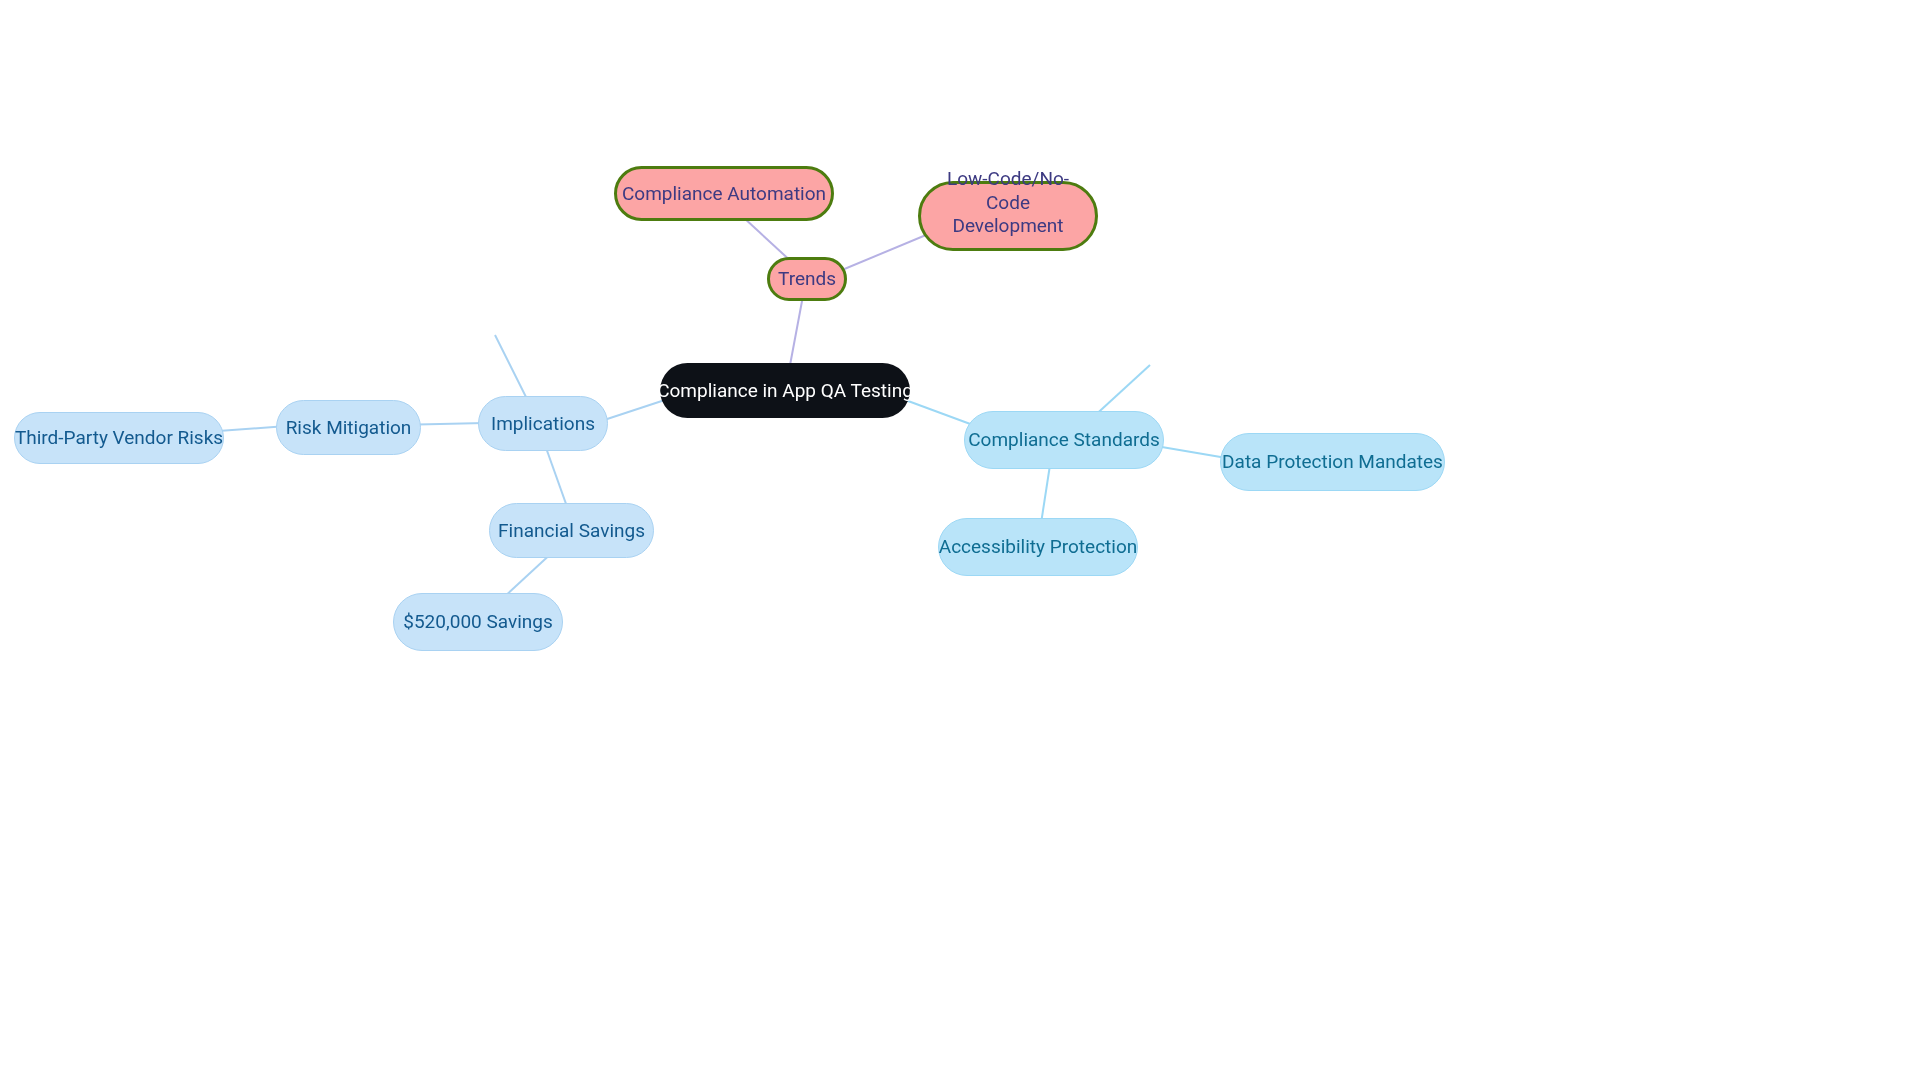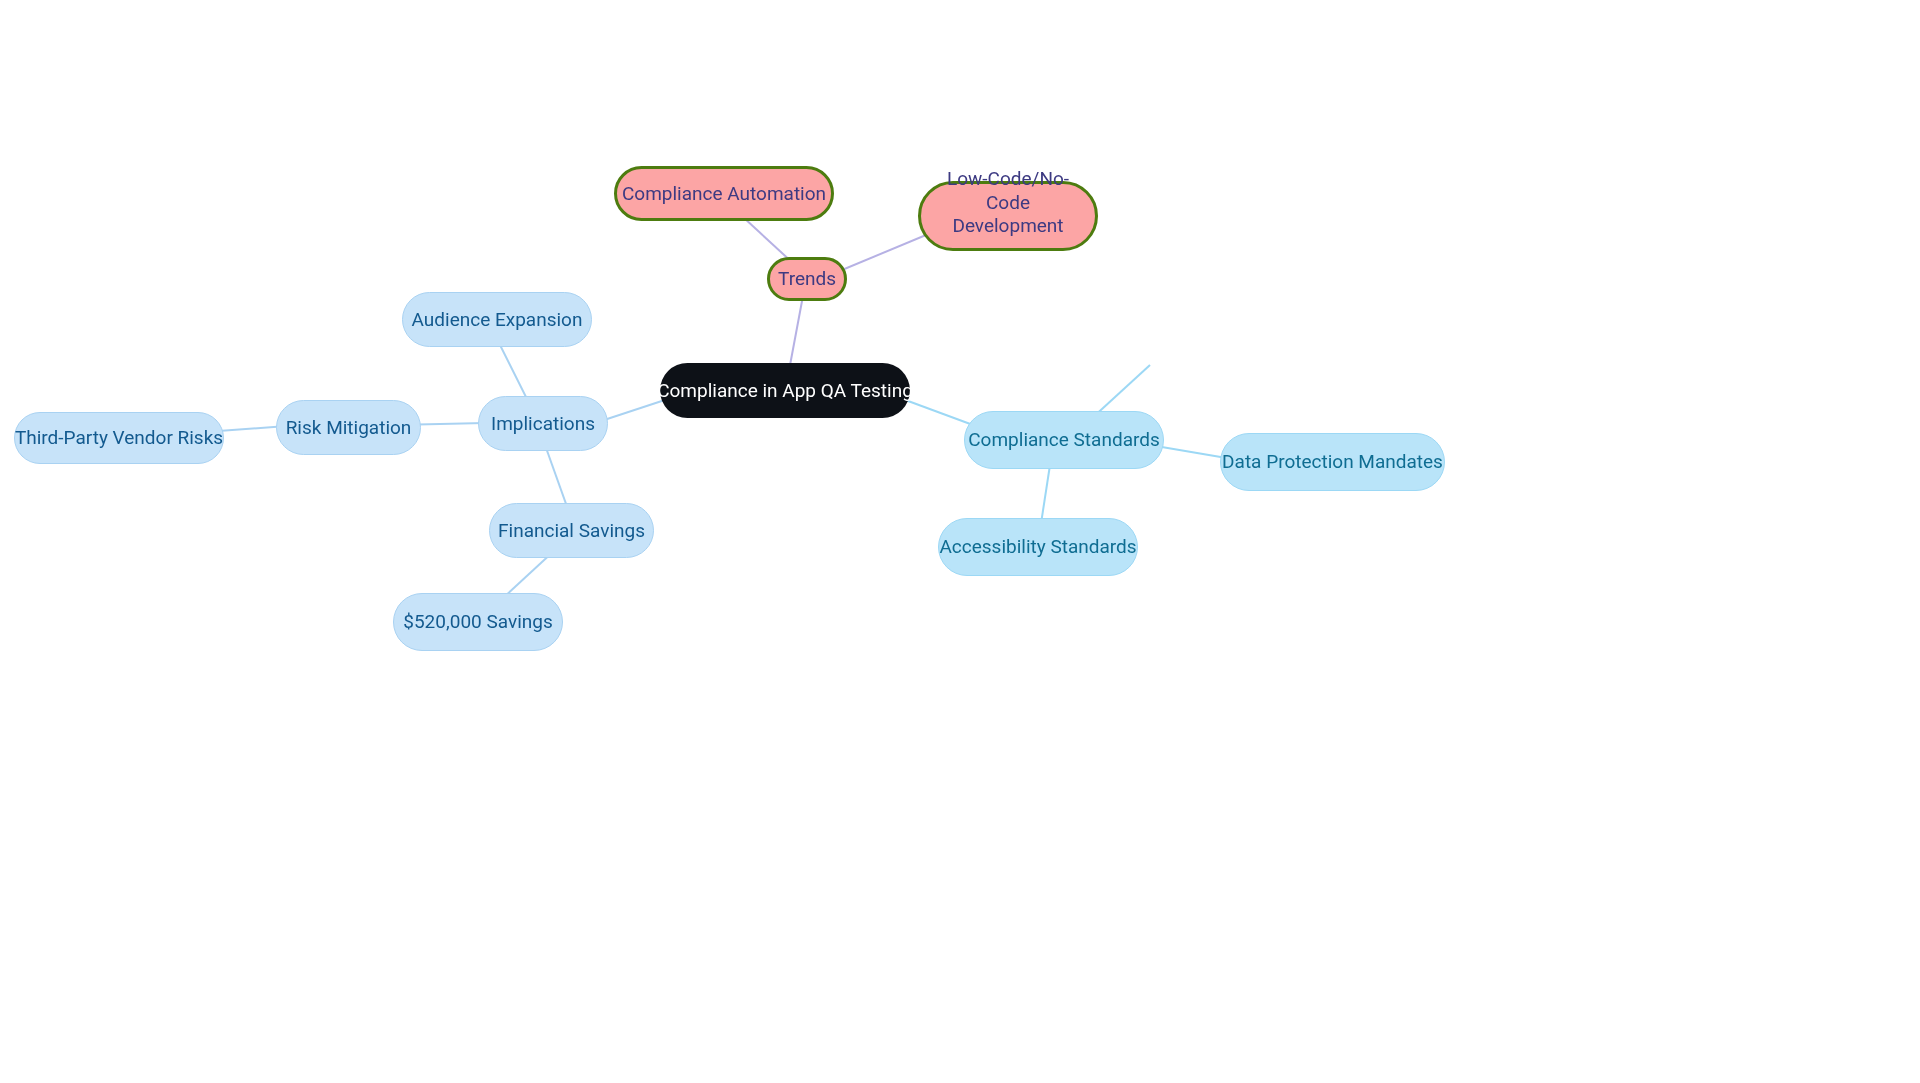--- a/index.html
+++ b/index.html
@@ -104,39 +104,36 @@
   <div class="node purple" style="left:614px; top:166px; width:220px; height:55px;">
     <span>Compliance Automation</span>
   </div>
   <div class="node purple wrap" style="left:918px; top:181px; width:180px; height:70px; padding:10px 20px;">
     <span>Low-Code/No-Code<br>Development</span>
   </div>
 
   <div class="node blue-light" style="left:478px; top:396px; width:130px; height:55px;">
     <span>Implications</span>
   </div>
-  <div class="node blue-light" style="left:402px; top:292px; width:190px; height:55px;">
-    <span>Audience Expansion</span>
-  </div>
   <div class="node blue-light" style="left:276px; top:400px; width:145px; height:55px;">
     <span>Risk Mitigation</span>
   </div>
   <div class="node blue-light" style="left:14px; top:412px; width:210px; height:52px;">
     <span>Third-Party Vendor Risks</span>
   </div>
   <div class="node blue-light" style="left:489px; top:503px; width:165px; height:55px;">
     <span>Financial Savings</span>
   </div>
   <div class="node blue-light" style="left:393px; top:593px; width:170px; height:58px;">
     <span>$520,000 Savings</span>
   </div>
 
   <div class="node blue-mid" style="left:964px; top:411px; width:200px; height:58px;">
     <span>Compliance Standards</span>
   </div>
   <div class="node blue-mid" style="left:1220px; top:433px; width:225px; height:58px;text-align:center;">
     <span>Data Protection Mandates</span>
   </div>
   <div class="node blue-mid" style="left:938px; top:518px; width:200px; height:58px;">
-    <span>Accessibility Standards</span>
+    <span>Accessibility Protection</span>
   </div>
 
 </div>
 
 </body></html>

